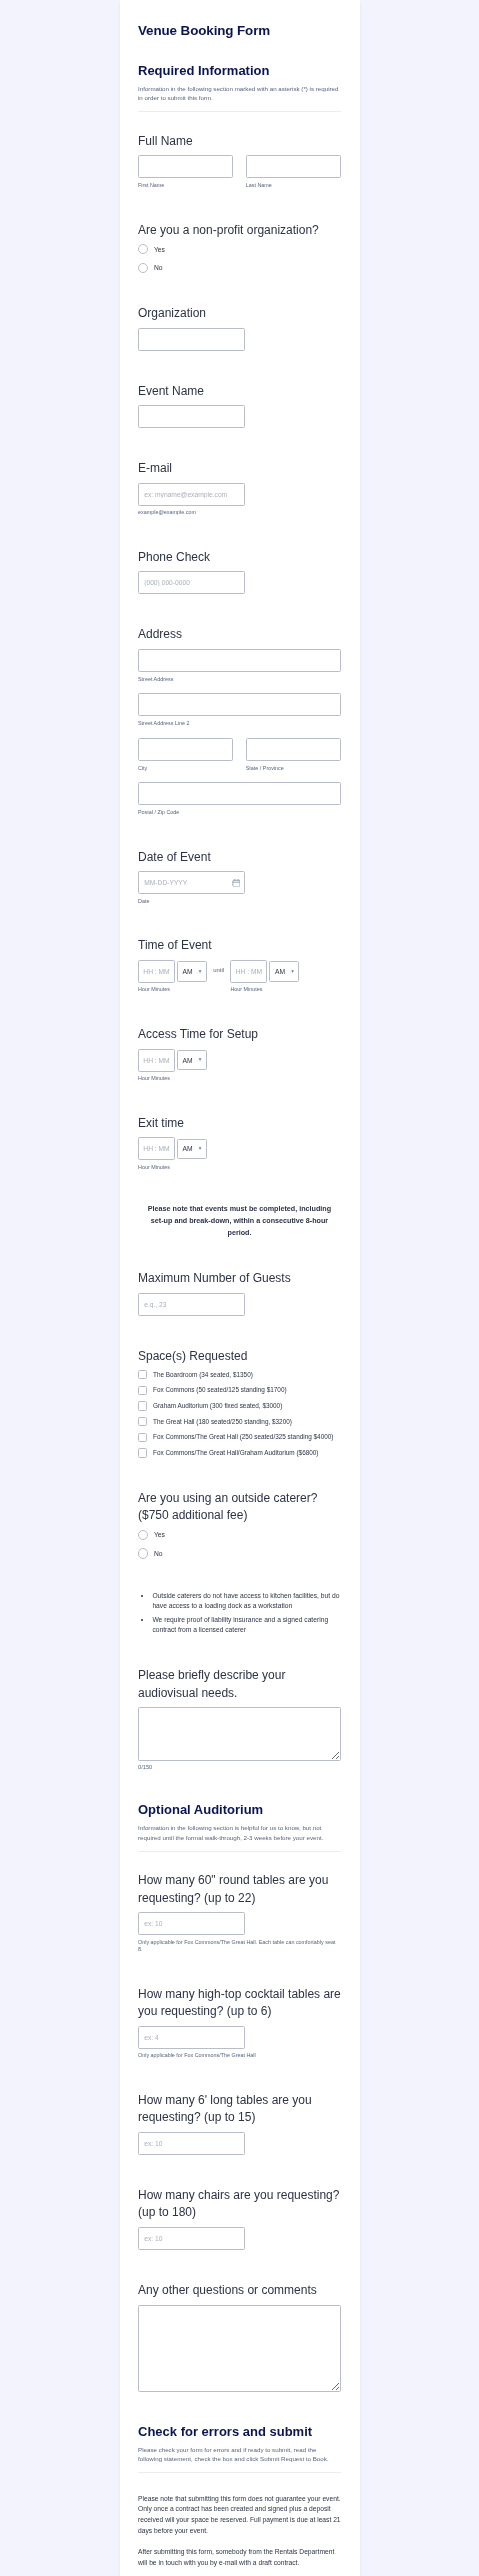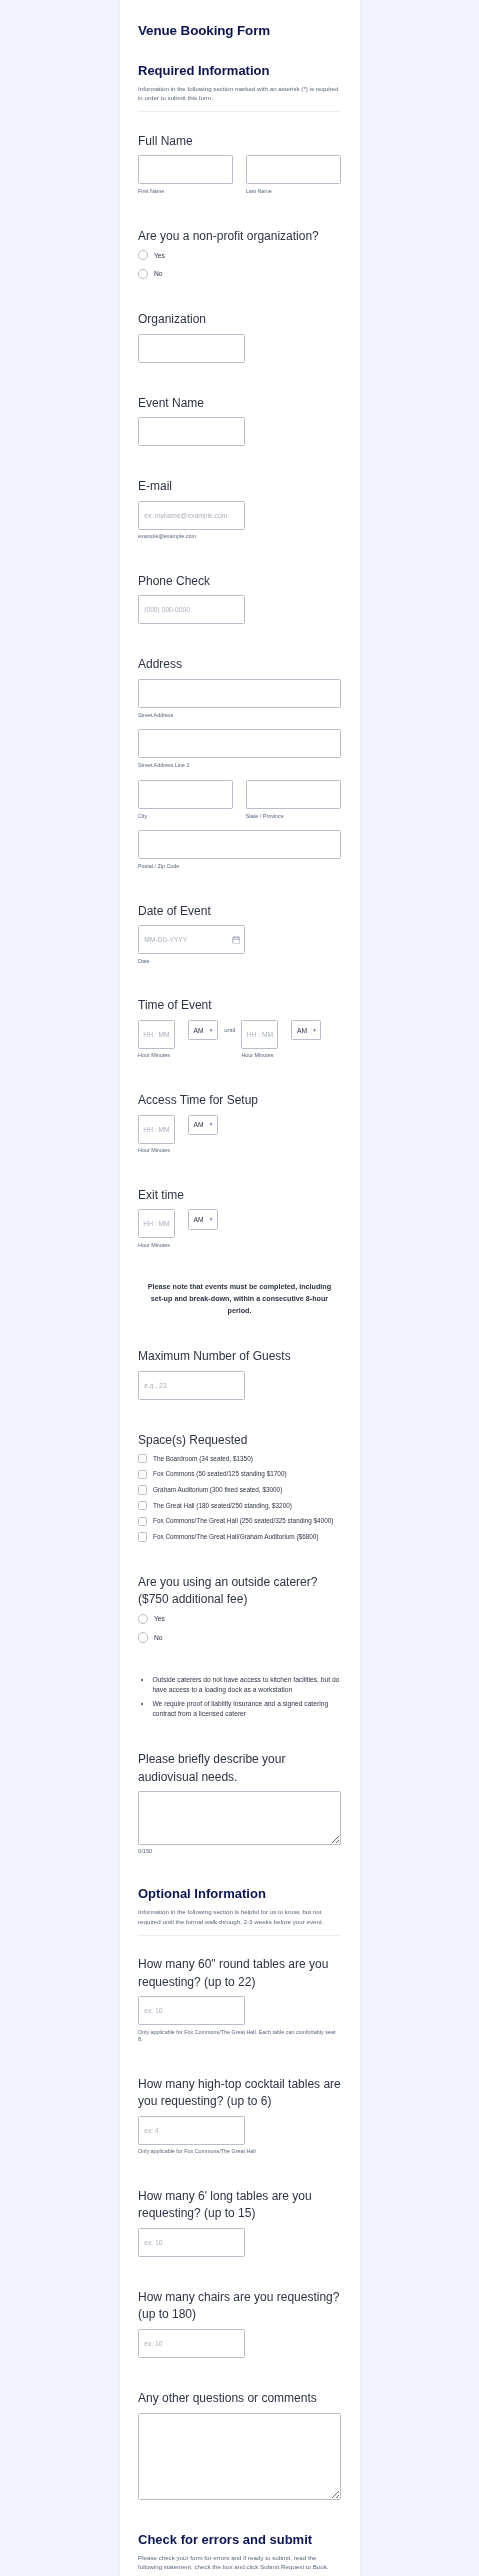--- a/index.html
+++ b/index.html
@@ -23,21 +23,21 @@
   }
   .section-head { margin: 0 0 20.6px 0; }
   .section-head.mt { margin-top: 13.4px; }
   .section-heading { font-size: 13px; font-weight: bold; color: #0a1551; margin: 0 0 6.2px 0; }
   .section-desc { font-size: 6.2px; color: #57647e; line-height: 1.55; margin: 0 0 8.2px 0; }
   .divider { border: none; border-top: 0.5px solid #ececf3; margin: 0; }
 
   .field { margin-bottom: 32px; }
   .label { font-size: 12px; font-weight: 500; color: #2c3345; margin-bottom: 5.2px; line-height: 1.45; }
   .input {
-    height: 29px; border: 0.5px solid #b8bdc9; border-radius: 1.5px;
+    height: 23px; border: 0.5px solid #b8bdc9; border-radius: 1.5px;
     padding: 0 5.2px; font-size: 6.7px; color: #2c3345;
     font-family: inherit; background: #fff; display: block;
   }
   .input::placeholder { color: #a9afbb; opacity: 1; }
   .full { width: 100%; }
   .w-med { width: 107px; }
   .sublabel { font-size: 5.4px; color: #57647e; margin-top: 3.6px; line-height: 1.4; }
   .row { display: flex; }
   .row.gap { gap: 12.4px; }
   .col { flex: 1; min-width: 0; }
@@ -50,21 +50,21 @@
   .option-text { font-size: 6.7px; color: #2c3345; line-height: 1.4; padding-top: 0.5px; }
   .options.tight .option-text { font-size: 6.4px; }
   .radio-control { width: 10.3px; height: 10.3px; border: 0.5px solid #b8bdc9; border-radius: 50%; flex: none; background: #fff; }
   .checkbox-control { width: 9.3px; height: 9.3px; border: 0.5px solid #b8bdc9; border-radius: 1.5px; flex: none; background: #fff; }
 
   .date-wrap { position: relative; width: 107px; }
   .date-wrap .input { width: 100%; padding-right: 21px; }
   .cal-btn { position: absolute; right: 4.6px; top: 50%; transform: translateY(-50%); width: 8.8px; height: 8.8px; display: flex; cursor: pointer; }
 
   .time-row { display: flex; align-items: flex-start; gap: 6.2px; }
-  .time-group .controls { display: flex; gap: 13px; }
+  .time-group .controls { display: flex; gap: 2px; align-items: center; }
   .time-input { width: 37px; text-align: center; padding: 0 2.1px; }
   .select {
     height: 20.6px; min-width: 30px; border: 0.5px solid #b8bdc9; border-radius: 1.5px;
     display: flex; align-items: center; justify-content: space-between;
     padding: 0 4.6px; font-size: 6.7px; color: #2c3345; gap: 3.6px;
     cursor: pointer; background: #fff;
   }
   .chev { font-size: 5.2px; color: #6f76a7; line-height: 1; }
   .until { font-size: 6px; color: #57647e; margin-top: 6.7px; }
 
@@ -338,21 +338,21 @@
 
     
     <div class="field">
       <div class="label">Please briefly describe your audiovisual needs.</div>
       <textarea class="textarea av" style=""></textarea>
       <div class="counter">0/150</div>
     </div>
 
     
     <div class="section-head mt">
-      <h2 class="section-heading">Optional Information</h2>
+      <h2 class="section-heading">Optional Auditorium</h2>
       <p class="section-desc">Information in the following section is helpful for us to know, but not required until the formal walk-through, 2-3 weeks before your event.</p>
       <hr class="divider">
     </div>
 
     
     <div class="field">
       <div class="label">How many 60" round tables are you requesting? (up to 22)</div>
       <input class="input w-med" type="text" placeholder="ex: 10" style="">
       <div class="sublabel">Only applicable for Fox Commons/The Great Hall. Each table can comfortably seat 8.</div>
     </div>

